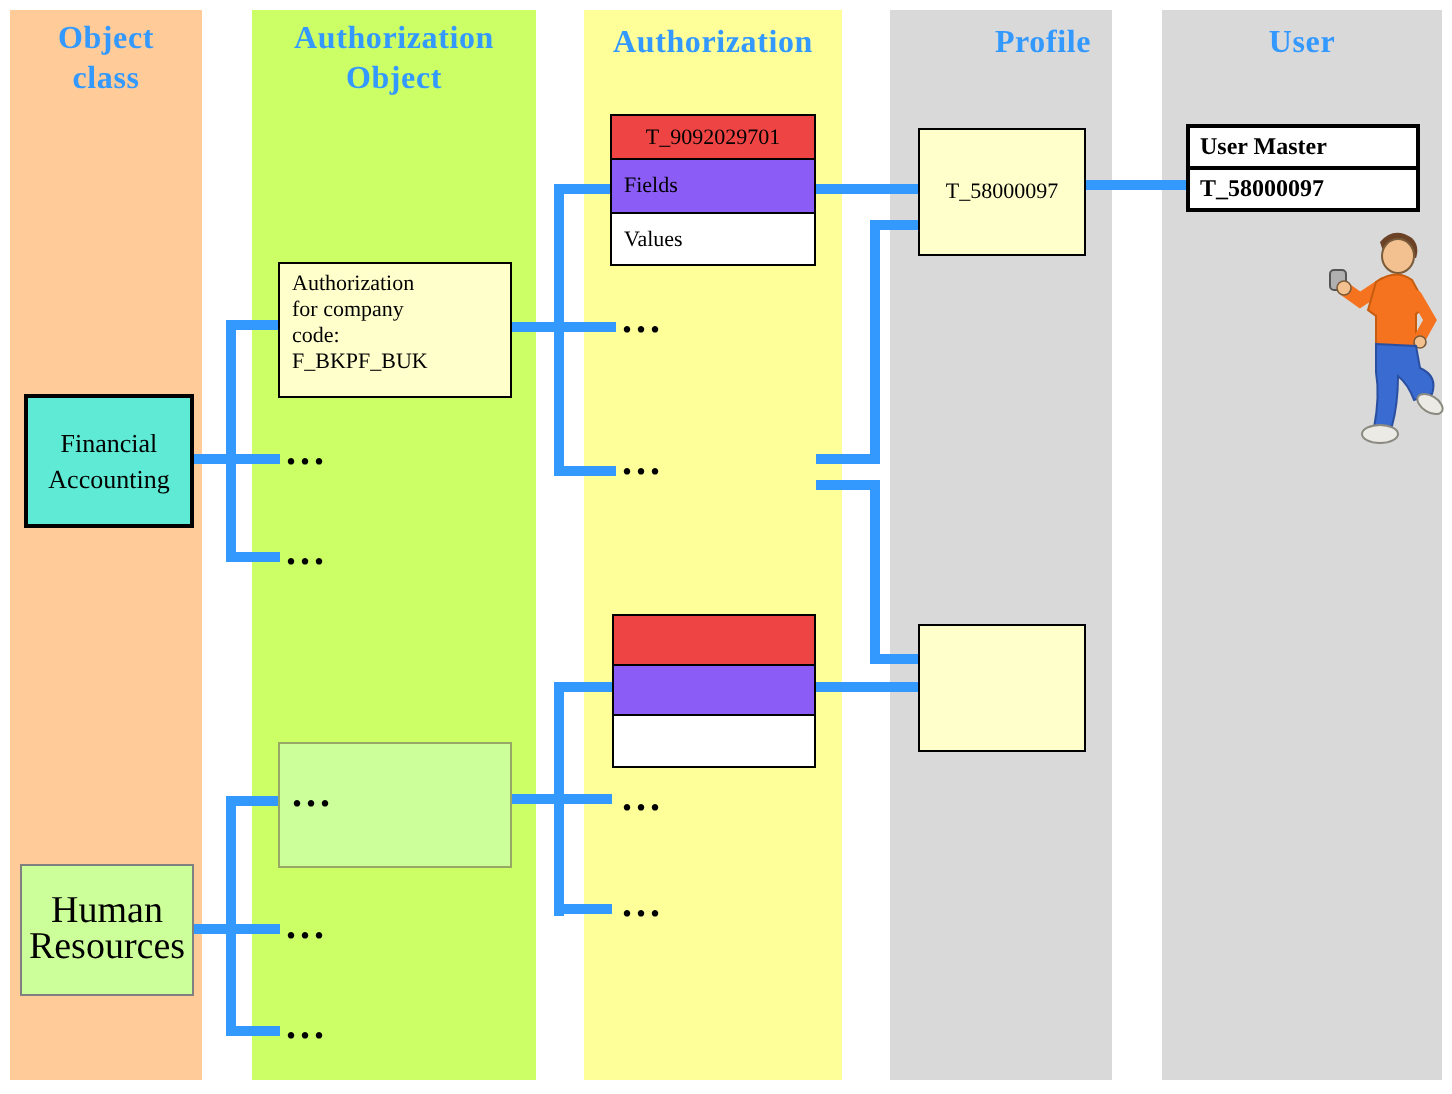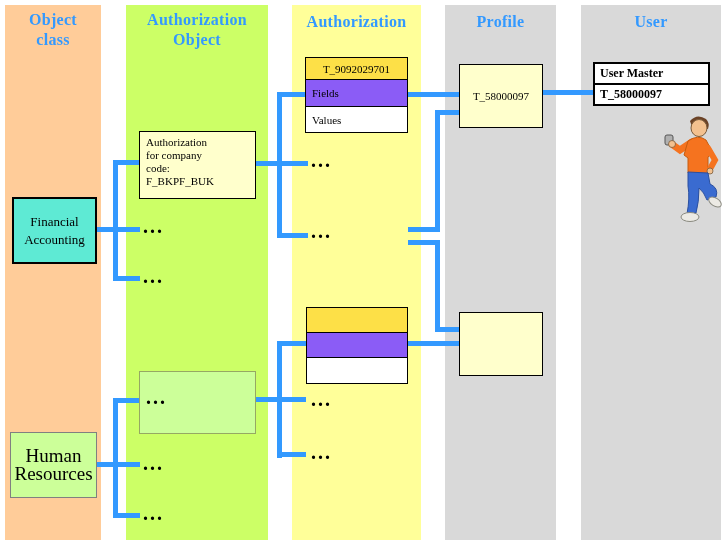--- a/index.html
+++ b/index.html
@@ -12,21 +12,21 @@
   #band-auth-object{left:126px;width:142px;background:#CCFF66;}
   #band-authorization{left:292px;width:129px;background:#FFFF99;}
   #band-profile{left:445px;width:111px;background:#D9D9D9;}
   #band-user{left:581px;width:140px;background:#D9D9D9;}
 
   .hdr{position:absolute;z-index:2;color:#3399FF;font-weight:bold;font-size:16px;
        line-height:20px;text-align:center;white-space:pre-line;letter-spacing:0.3px;}
   #hdr-object-class{left:5px;top:10px;width:96px;}
   #hdr-auth-object{left:126px;top:10px;width:142px;}
   #hdr-authorization{left:292px;top:12px;width:129px;}
-  #hdr-profile{left:445px;top:12px;width:111px;}
+  #hdr-profile{left:466px;top:12px;width:111px;}
   #hdr-user{left:581px;top:12px;width:140px;}
 
   .hline,.vline{position:absolute;background:#3399FF;z-index:1;}
   .hline{height:5px;}
   .vline{width:5px;}
 
   .box{position:absolute;box-sizing:border-box;z-index:2;}
   #fa-box{left:12px;top:197px;width:85px;height:67px;background:#5eead4;border:2px solid #000;
           display:flex;align-items:center;justify-content:center;text-align:center;
           font-size:13px;line-height:18px;white-space:pre-line;}
@@ -34,21 +34,21 @@
           display:flex;align-items:center;justify-content:center;text-align:center;
           font-size:19px;line-height:18px;white-space:pre-line;}
   #fbkpf-box{left:139px;top:131px;width:117px;height:68px;background:#FFFFCC;border:1px solid #000;
           font-size:11px;line-height:13px;padding:4px 0 0 6px;white-space:pre-line;}
   #lg-box{left:139px;top:371px;width:117px;height:63px;background:#CCFF99;border:1px solid #96A863;}
 
   .mini-table{position:absolute;z-index:2;}
   .trow{box-sizing:border-box;border:1px solid #000;font-size:11px;display:flex;
         align-items:center;padding-left:6px;}
   .trow + .trow{margin-top:-1px;}
-  .trow.hdr-row{background:#fde047;justify-content:center;padding-left:0;}
+  .trow.hdr-row{background:#ef4444;justify-content:center;padding-left:0;}
   .trow.blue-row{background:#8b5cf6;}
   .trow.white-row{background:#FFFFFF;}
   #t1{left:305px;top:57px;width:103px;}
   #t1 .hdr-row{height:23px;}
   #t1 .blue-row{height:28px;}
   #t1 .white-row{height:27px;}
   #t2{left:306px;top:307px;width:102px;}
   #t2 .hdr-row{height:26px;}
   #t2 .blue-row{height:26px;}
   #t2 .white-row{height:27px;}

